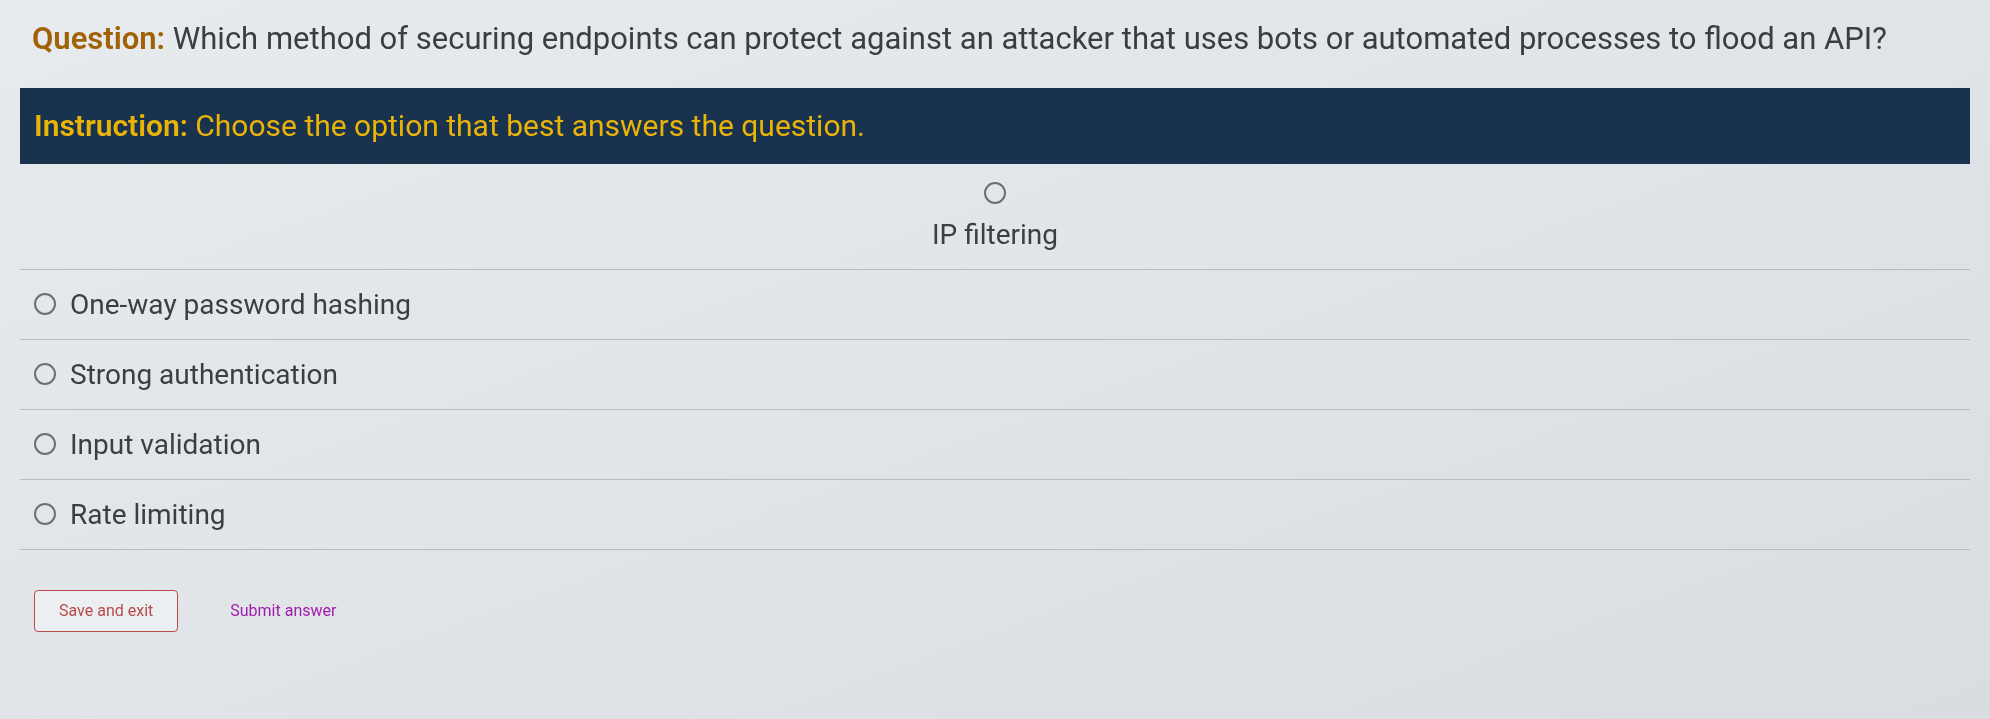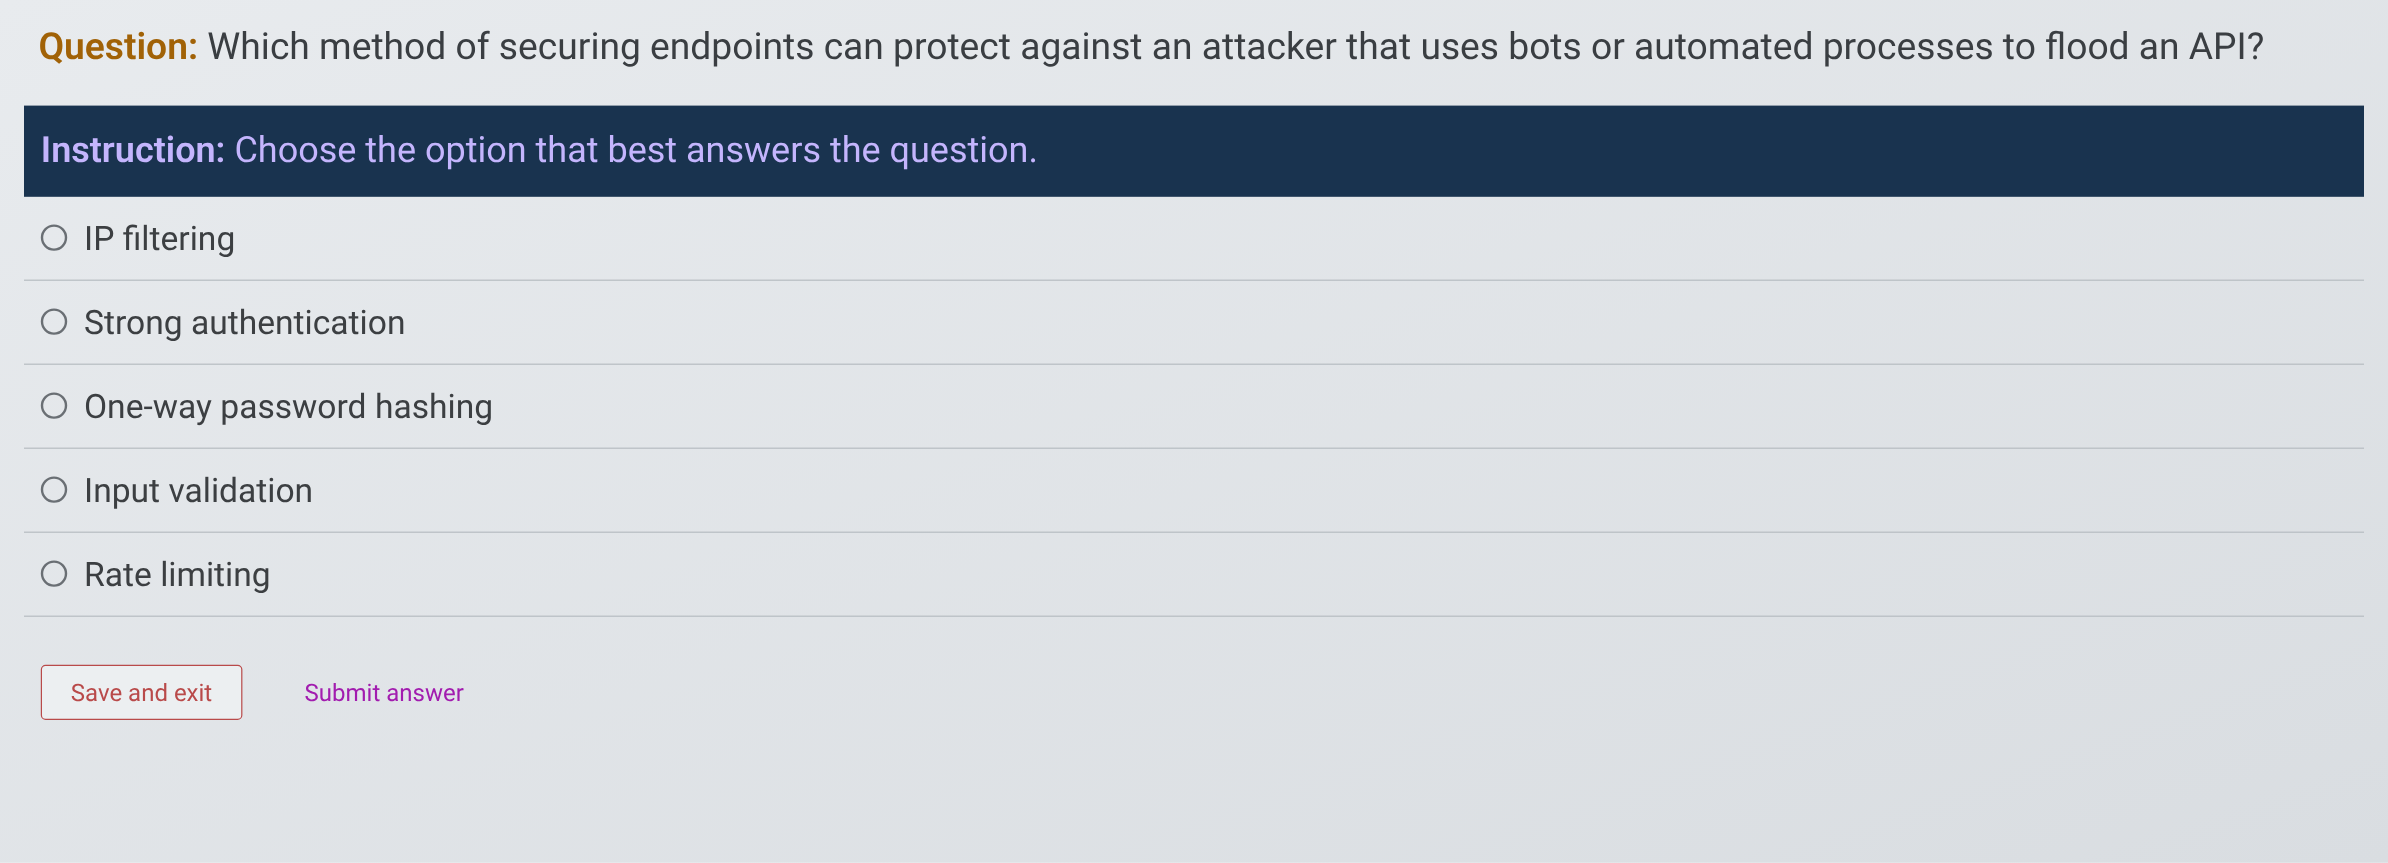--- a/index.html
+++ b/index.html
@@ -16,21 +16,21 @@
       font-size: 31px;
       color: #3a3e42;
       line-height: 1.35;
     }
     .question-row .label {
       font-weight: 600;
       color: #a16207;
     }
     .instruction-bar {
       background: #19334f;
-      color: #c4b5fd;
+      color: #eab308;
       padding: 20px 14px 20px 14px;
       font-size: 30px;
       line-height: 1.2;
     }
     .instruction-bar .label {
       font-weight: 600;
     }
     .instruction-bar .text {
       font-weight: 400;
     }
@@ -39,38 +39,38 @@
       display: flex;
       align-items: center;
       gap: 14px;
       padding: 18px 14px;
       border-bottom: 1px solid #b6bcc1;
       font-size: 28px;
       color: #3c3f42;
       cursor: pointer;
       background: transparent;
     }
-    .option:first-child { border-top: none; }
+    .option:first-child { border-top: none; flex-direction: column; }
     .radio {
       width: 22px;
       height: 22px;
       border: 2px solid #6a6f74;
       border-radius: 50%;
       flex: 0 0 auto;
       display: inline-block;
       background: transparent;
     }
     .buttons {
       display: flex;
       gap: 28px;
       padding: 40px 14px 0 14px;
       align-items: center;
     }
     .btn {
-      font-size: 20px;
+      font-size: 16px;
       padding: 12px 24px;
       border-radius: 4px;
       line-height: 1;
       cursor: pointer;
       user-select: none;
     }
     .btn-save {
       border: 1px solid #b94a4a;
       color: #b94a4a;
       background: #eceff1;
@@ -95,25 +95,25 @@
   <span class="text">Choose the option that best answers the question.</span>
 </div>
 
 <div class="options">
   <div class="option">
     <span class="radio"></span>
     <span>IP filtering</span>
   </div>
   <div class="option">
     <span class="radio"></span>
-    <span>Strong authentication</span>
+    <span>One-way password hashing</span>
   </div>
   <div class="option">
     <span class="radio"></span>
-    <span>One-way password hashing</span>
+    <span>Strong authentication</span>
   </div>
   <div class="option">
     <span class="radio"></span>
     <span>Input validation</span>
   </div>
   <div class="option">
     <span class="radio"></span>
     <span>Rate limiting</span>
   </div>
 </div>

